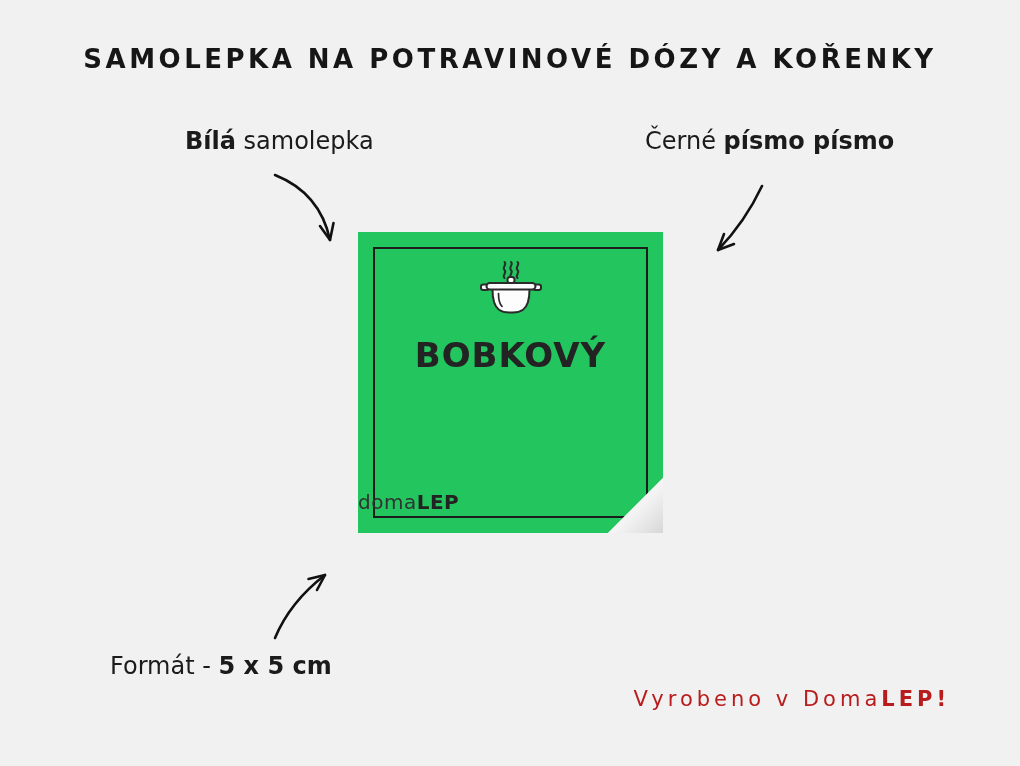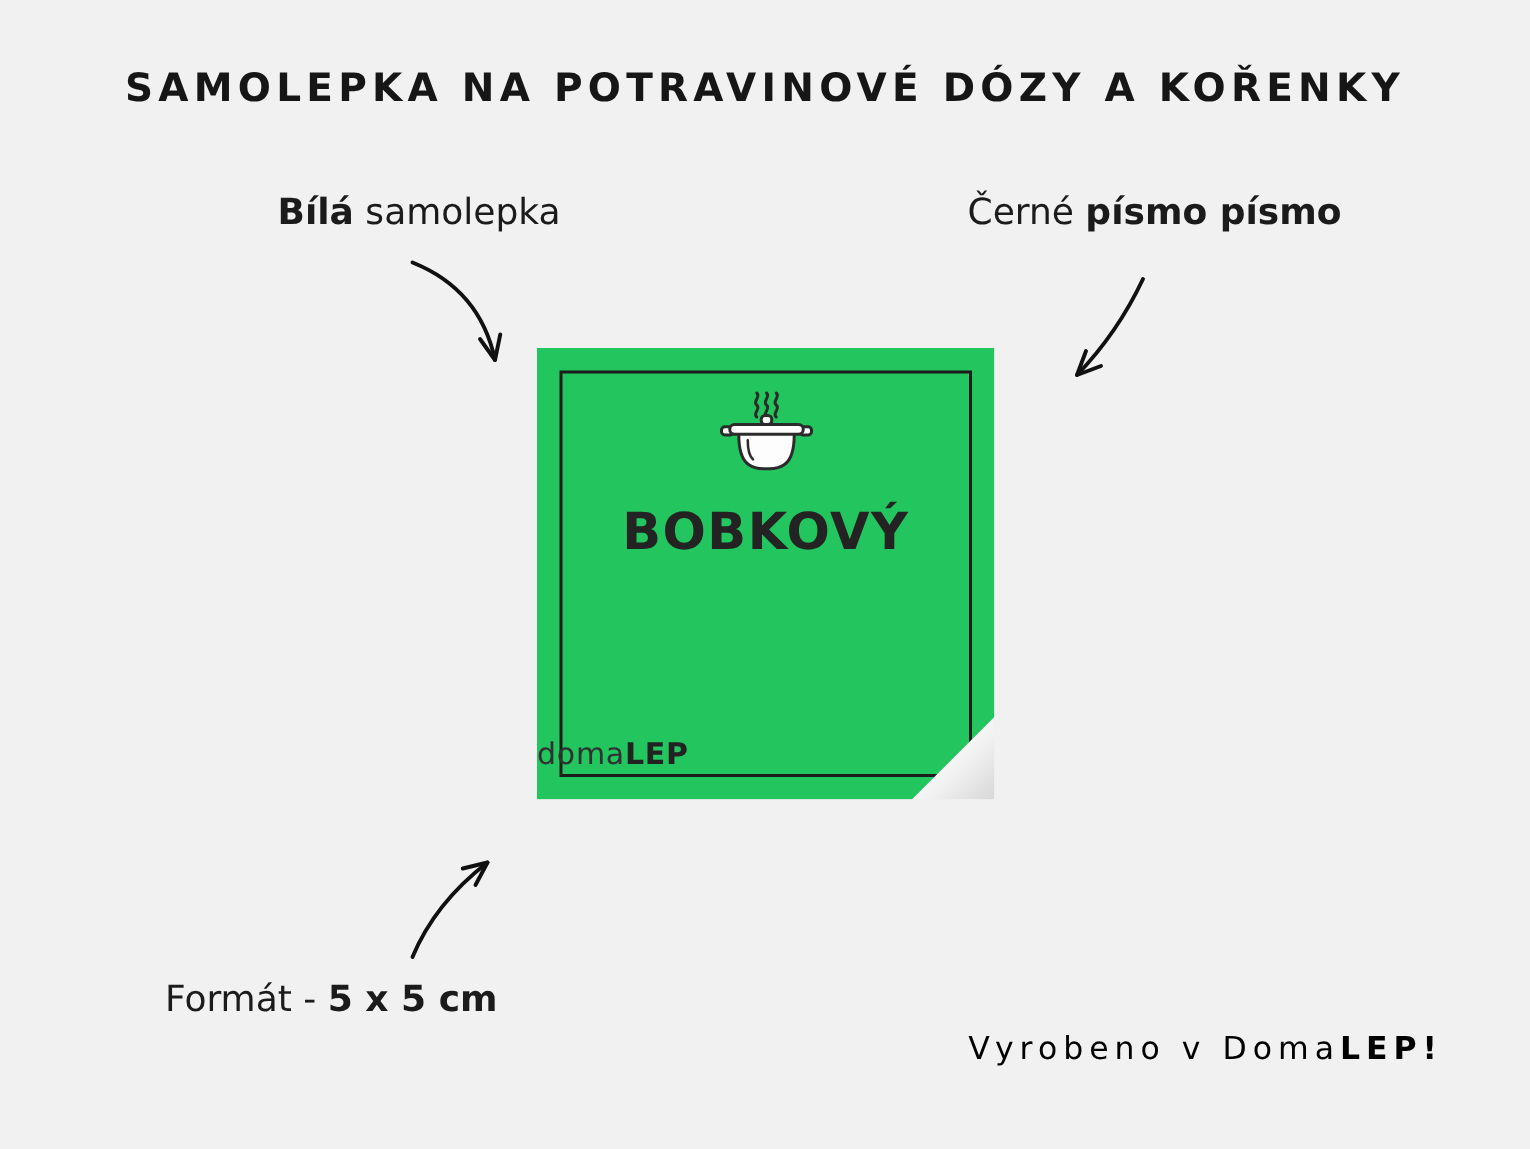--- a/index.html
+++ b/index.html
@@ -27,23 +27,23 @@
     font-size:24px;line-height:32px;
     color:#1b1b1b;
     white-space:nowrap;
   }
   .label b{font-weight:bold;}
   .label-left{left:185px;top:125px;}
   .label-right{left:645px;top:125px;}
   .label-format{left:110px;top:650px;}
 
   .footer{
-    position:absolute;top:687px;right:58px;
+    position:absolute;top:687px;right:70px;
     font-size:21px;letter-spacing:4px;
-    color:#000000;white-space:nowrap;
+    color:#b91c1c;white-space:nowrap;
   }
   .footer b{font-weight:bold;}
 
   
   .arrow{position:absolute;}
   .arrow path{
     fill:none;stroke:#111;stroke-width:2.6;
     stroke-linecap:round;stroke-linejoin:round;
   }
   .arrow-left{left:258px;top:163px;width:90px;height:90px;}

